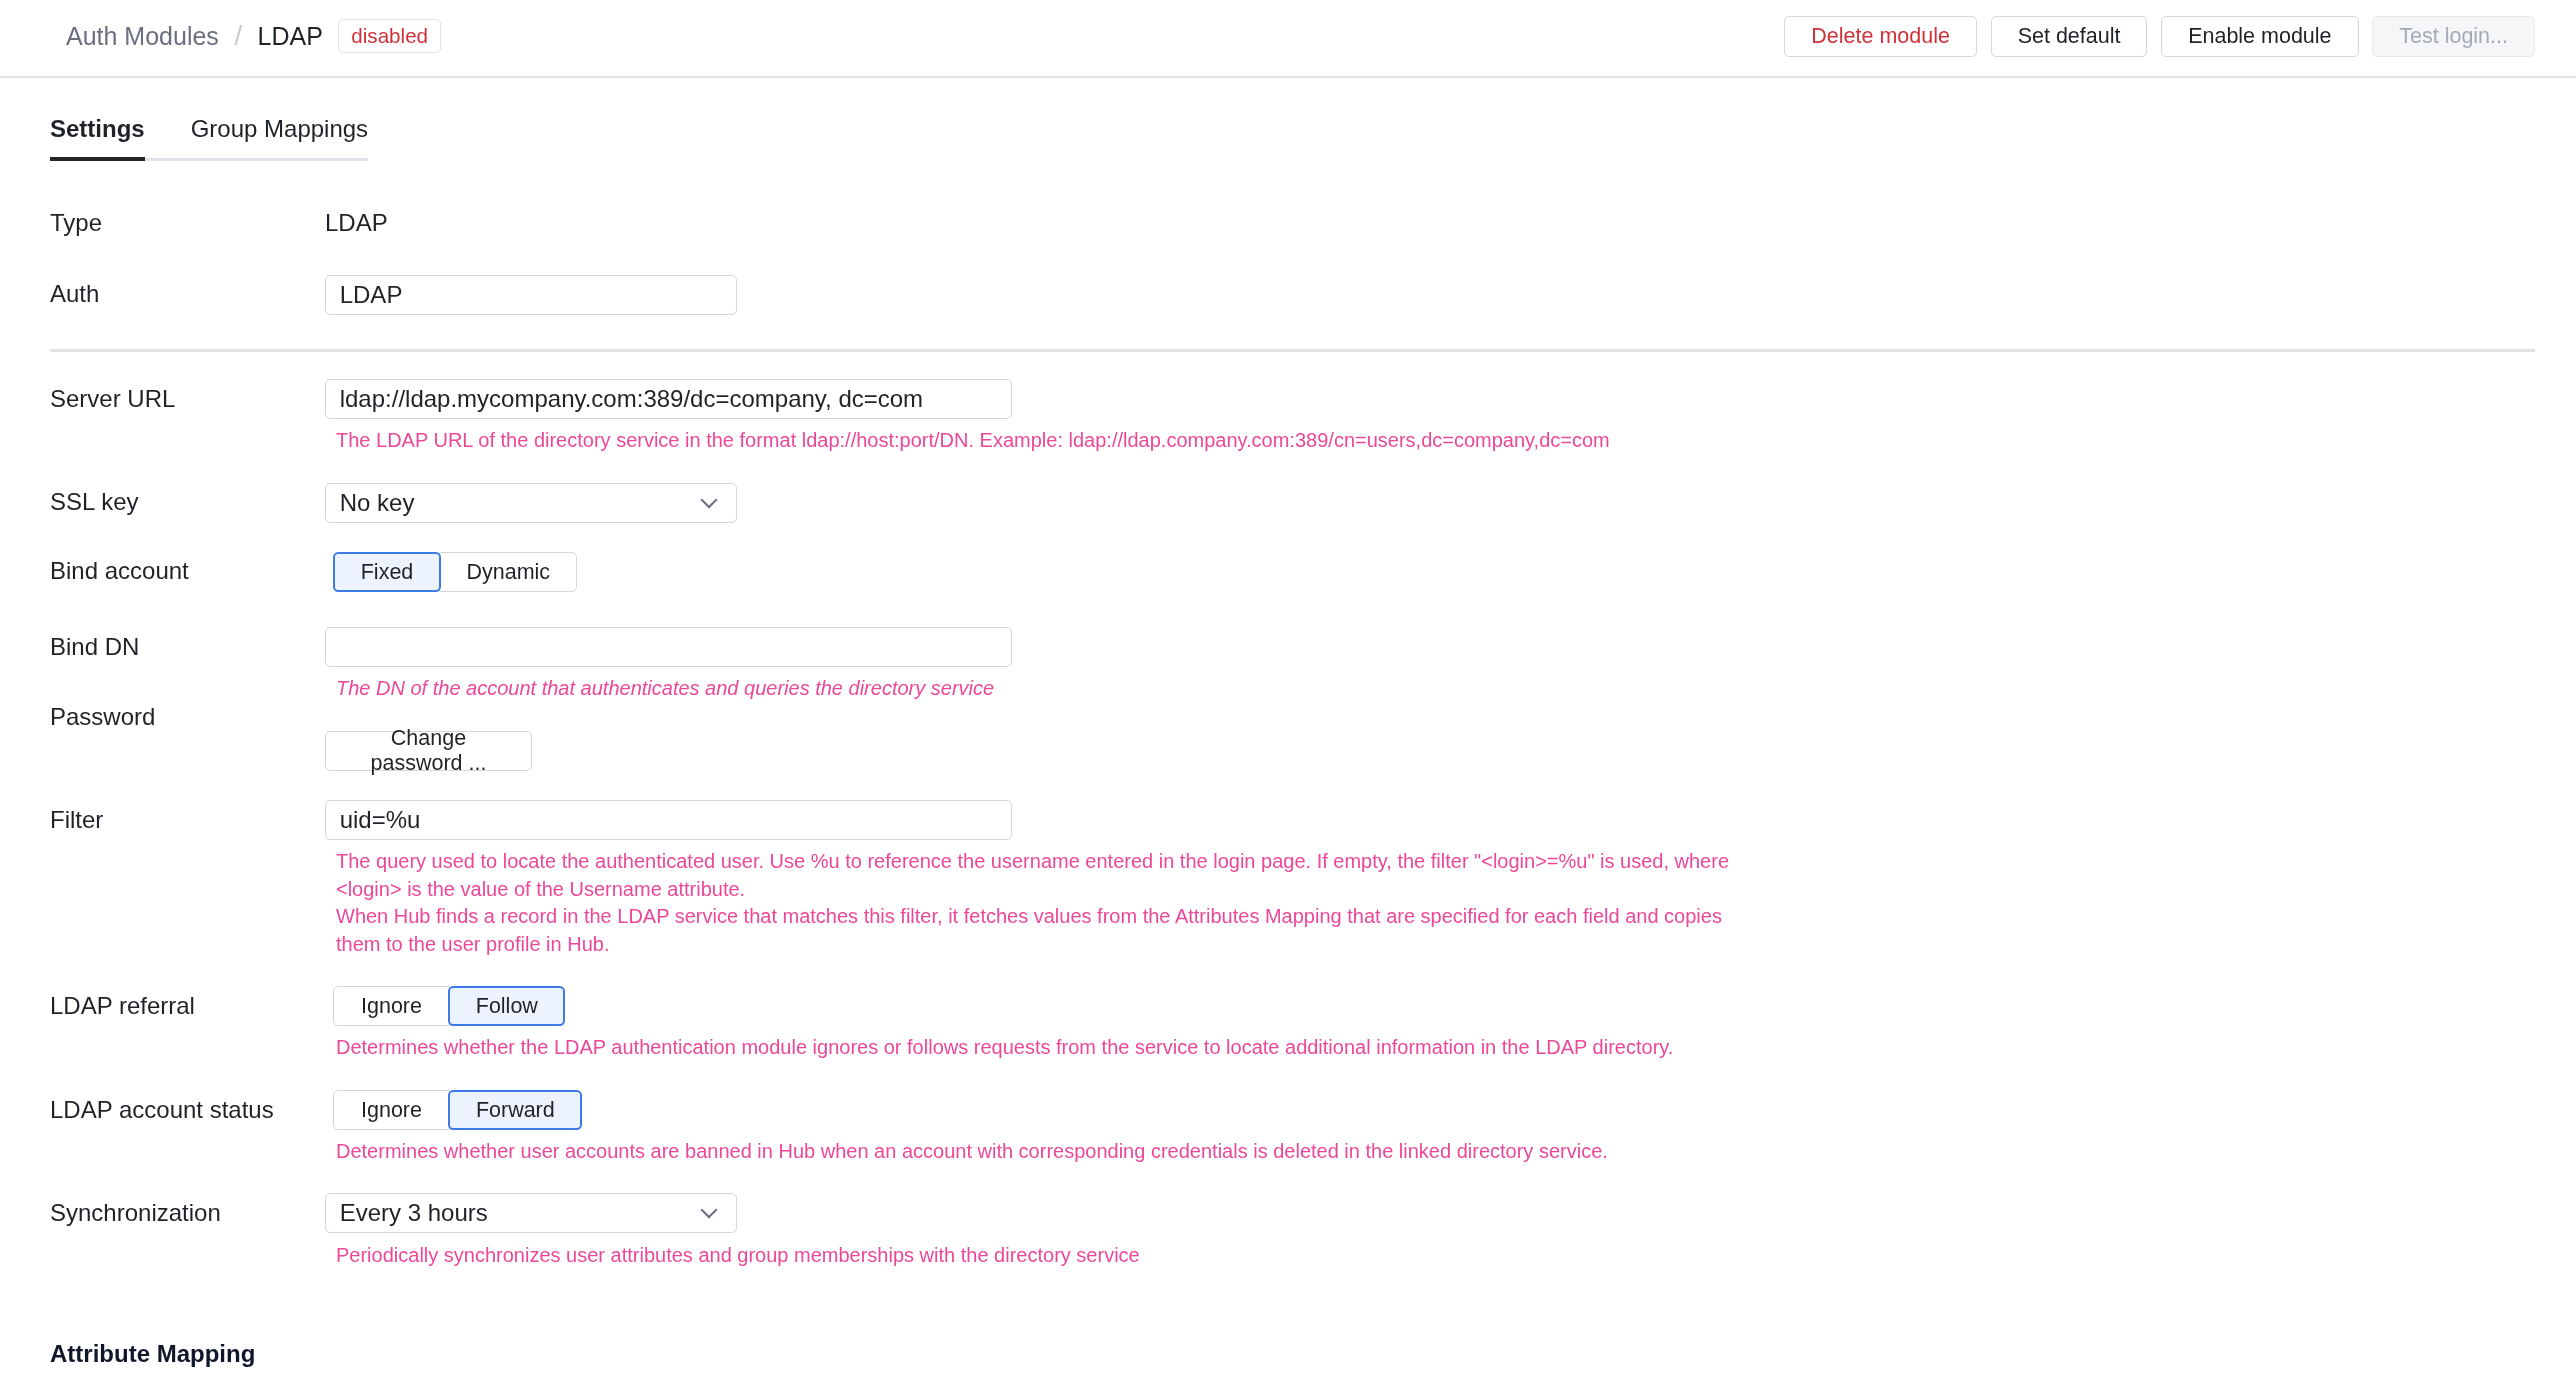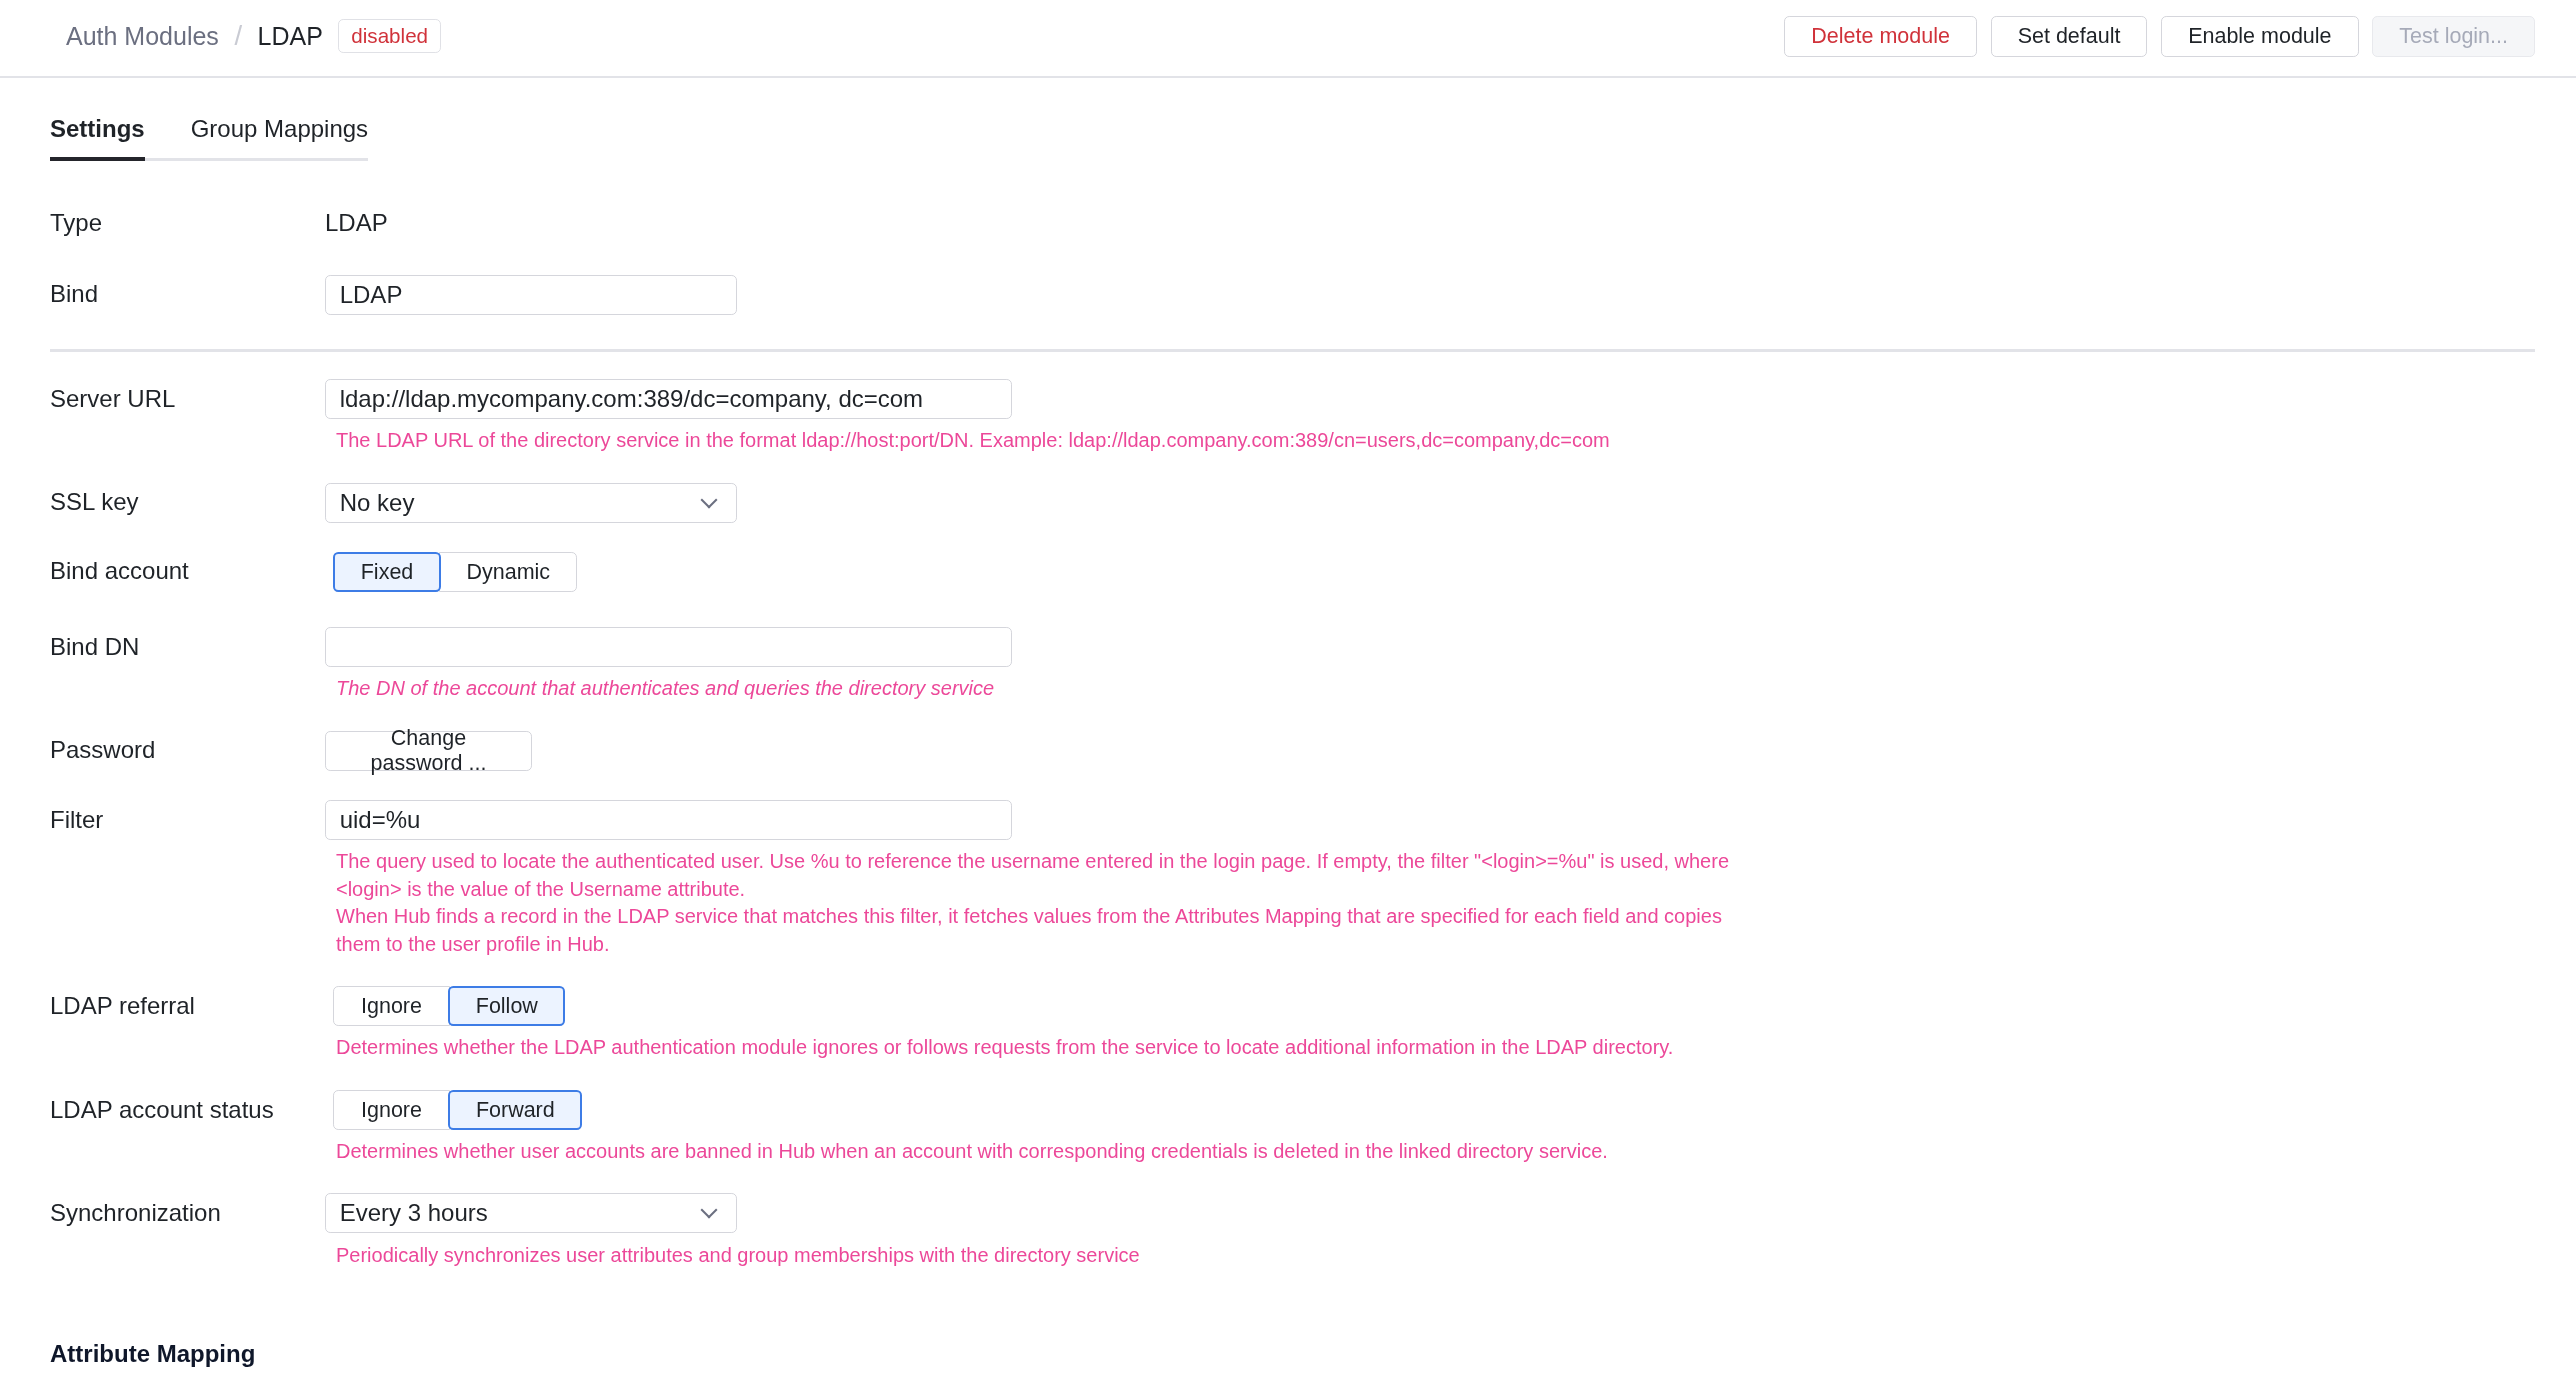--- a/index.html
+++ b/index.html
@@ -60,21 +60,21 @@
 </div>
 
 <div class="tabs">
   <div class="tab active">Settings</div>
   <div class="tab">Group Mappings</div>
 </div>
 
 <div class="row-label" style="top:209px;">Type</div>
 <div class="static-val" style="top:209px;">LDAP</div>
 
-<div class="row-label" style="top:280px;">Bind</div>
+<div class="row-label" style="top:280px;">Auth</div>
 <div class="input" style="top:275px; width:412px;">LDAP</div>
 
 <div class="divider" style="top:349px;"></div>
 
 <div class="row-label" style="top:385px;">Server URL</div>
 <div class="input" style="top:379px; width:687px;">ldap://ldap.mycompany.com:389/dc=company, dc=com</div>
 <div class="help" style="top:427px;">The LDAP URL of the directory service in the format ldap://host:port/DN. Example: ldap://ldap.company.com:389/cn=users,dc=company,dc=com</div>
 
 <div class="row-label" style="top:488px;">SSL key</div>
 <div class="input select" style="top:483px; width:412px;">
@@ -85,21 +85,21 @@
 <div class="row-label" style="top:557px;">Bind account</div>
 <div class="seg" style="top:552px;">
   <div class="seg-btn on" style="width:108px;">Fixed</div>
   <div class="seg-btn" style="width:138px;">Dynamic</div>
 </div>
 
 <div class="row-label" style="top:633px;">Bind DN</div>
 <div class="input" style="top:627px; width:687px;"></div>
 <div class="help" style="top:675px;font-style:italic;">The DN of the account that authenticates and queries the directory service</div>
 
-<div class="row-label" style="top:736px;">Password</div>
+<div class="row-label" style="top:703px;">Password</div>
 <button class="btn pw-btn" style="top:731px; width:207px;">Change password ...</button>
 
 <div class="row-label" style="top:806px;">Filter</div>
 <div class="input" style="top:800px; width:687px;">uid=%u</div>
 <div class="help" style="top:848px;">The query used to locate the authenticated user. Use %u to reference the username entered in the login page. If empty, the filter "&lt;login&gt;=%u" is used, where</div>
 <div class="help" style="top:876px;">&lt;login&gt; is the value of the Username attribute.</div>
 <div class="help" style="top:903px;">When Hub finds a record in the LDAP service that matches this filter, it fetches values from the Attributes Mapping that are specified for each field and copies</div>
 <div class="help" style="top:931px;">them to the user profile in Hub.</div>
 
 <div class="row-label" style="top:992px;">LDAP referral</div>

